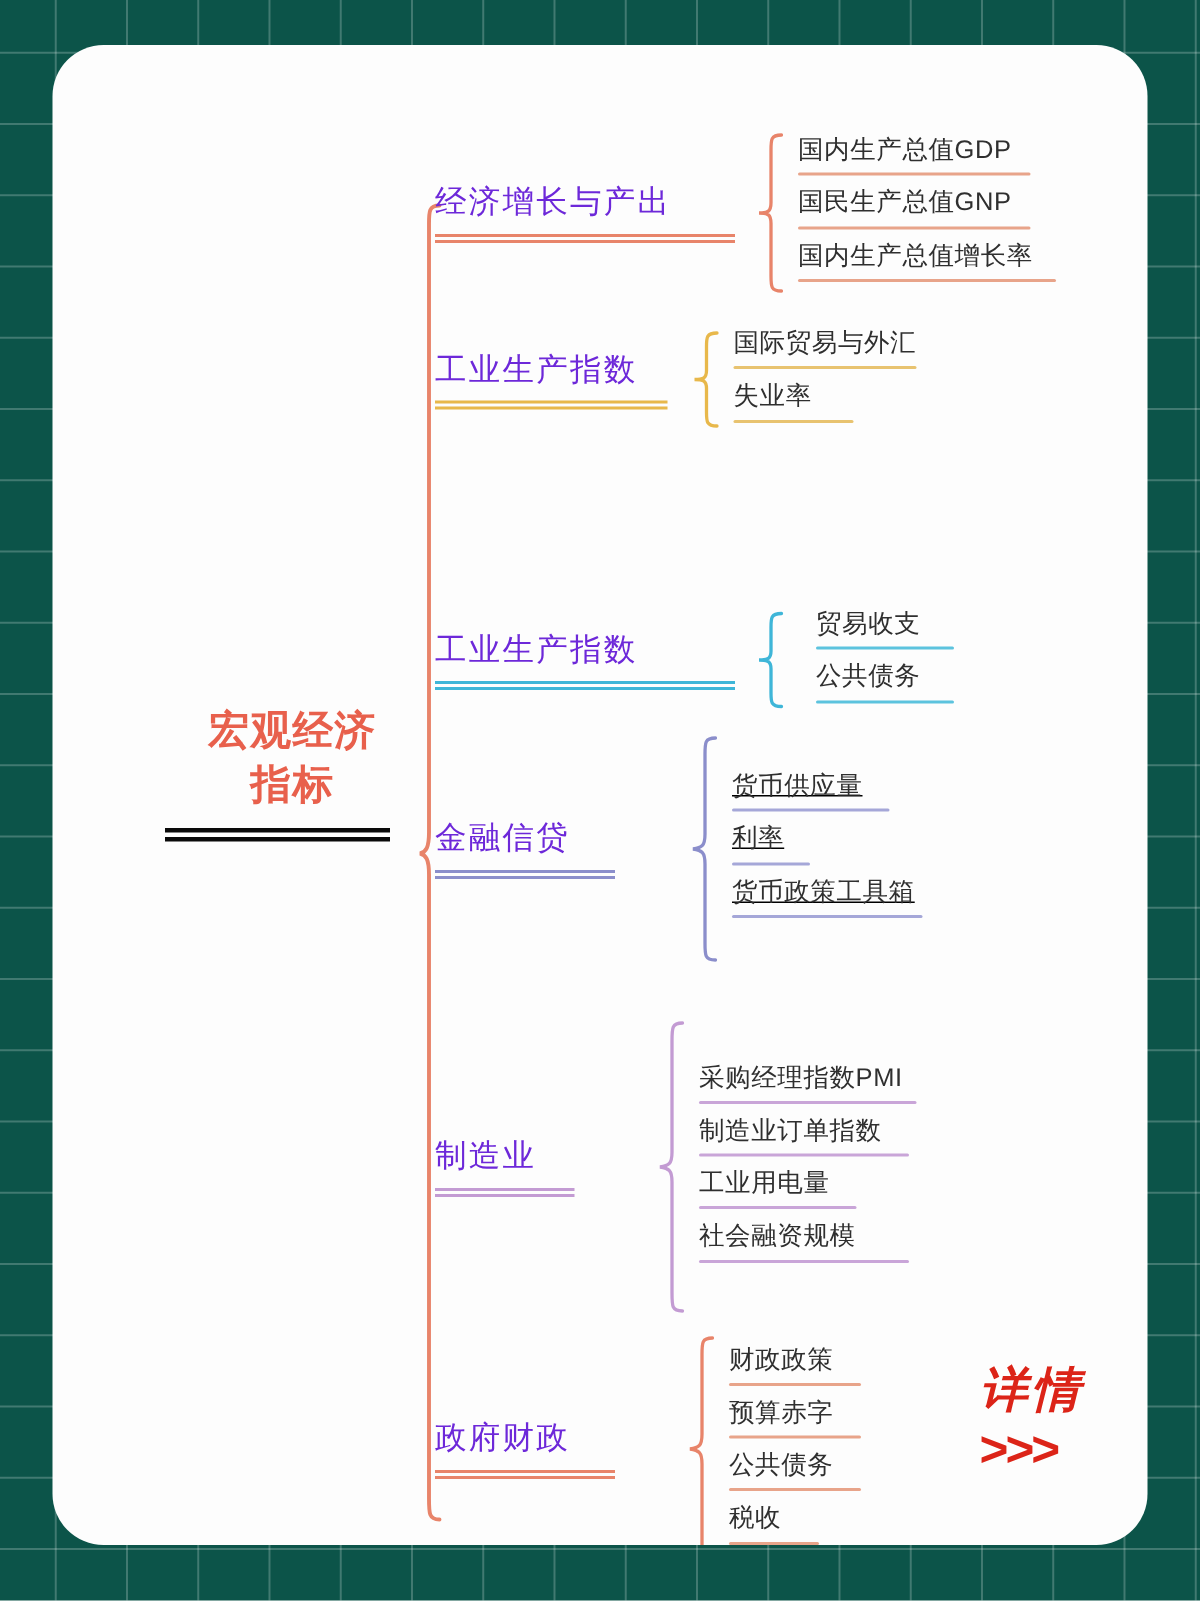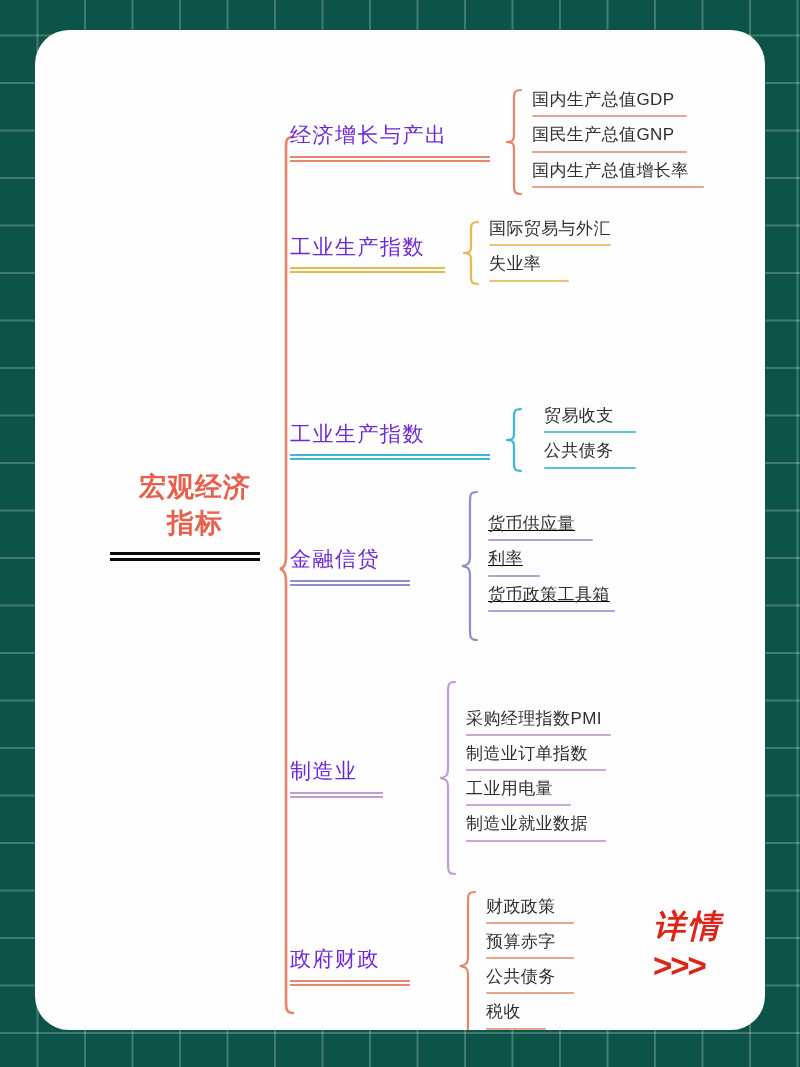--- a/index.html
+++ b/index.html
@@ -280,21 +280,21 @@
       </div>
       <div class="leaf">
         <div class="leaf-text">制造业订单指数</div>
         <div class="leaf-underline" style="width:140px; background:#c9a5d8;"></div>
       </div>
       <div class="leaf">
         <div class="leaf-text">工业用电量</div>
         <div class="leaf-underline" style="width:105px; background:#c9a5d8;"></div>
       </div>
       <div class="leaf">
-        <div class="leaf-text">制造业就业数据</div>
+        <div class="leaf-text">社会融资规模</div>
         <div class="leaf-underline" style="width:140px; background:#c9a5d8;"></div>
       </div>
     </div>
   </div>
 
   <div class="branch" style="left:255px; top:860px;">
     <div class="branch-title-wrap">
       <div class="branch-title">政府财政</div>
       <div class="branch-underline double" style="width:120px; border-color:#e8846a;"></div>
     </div>

